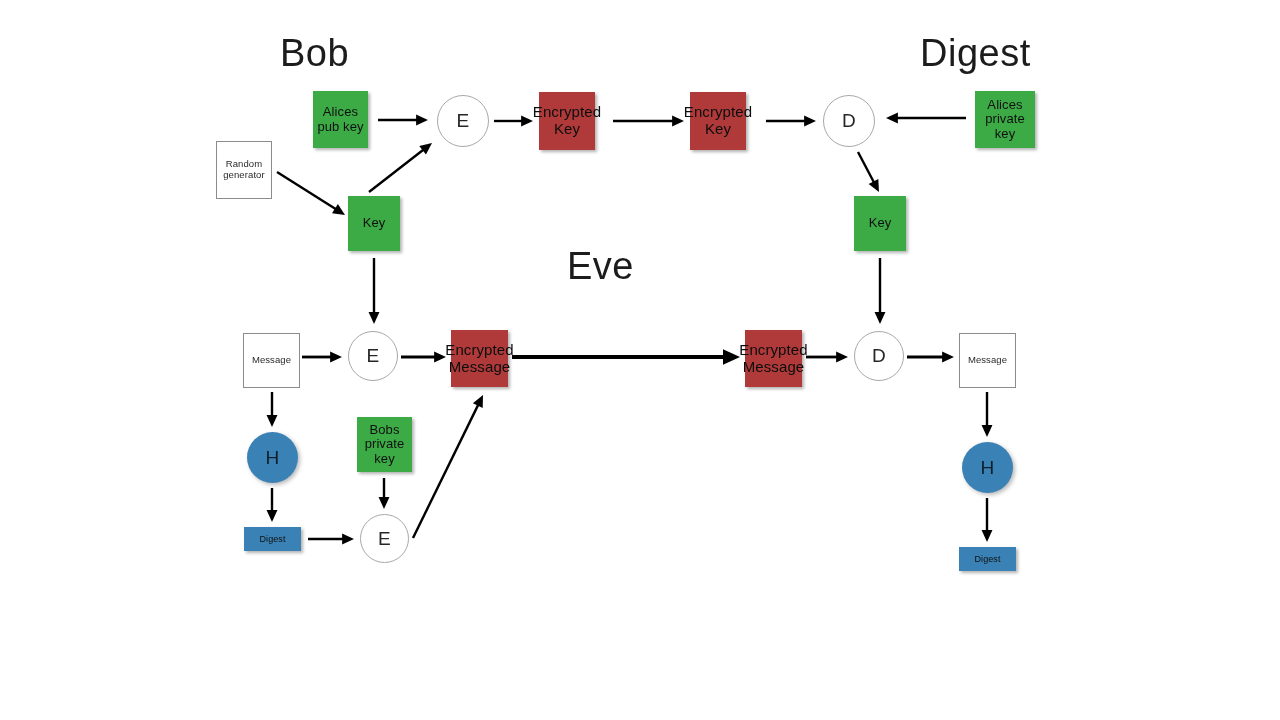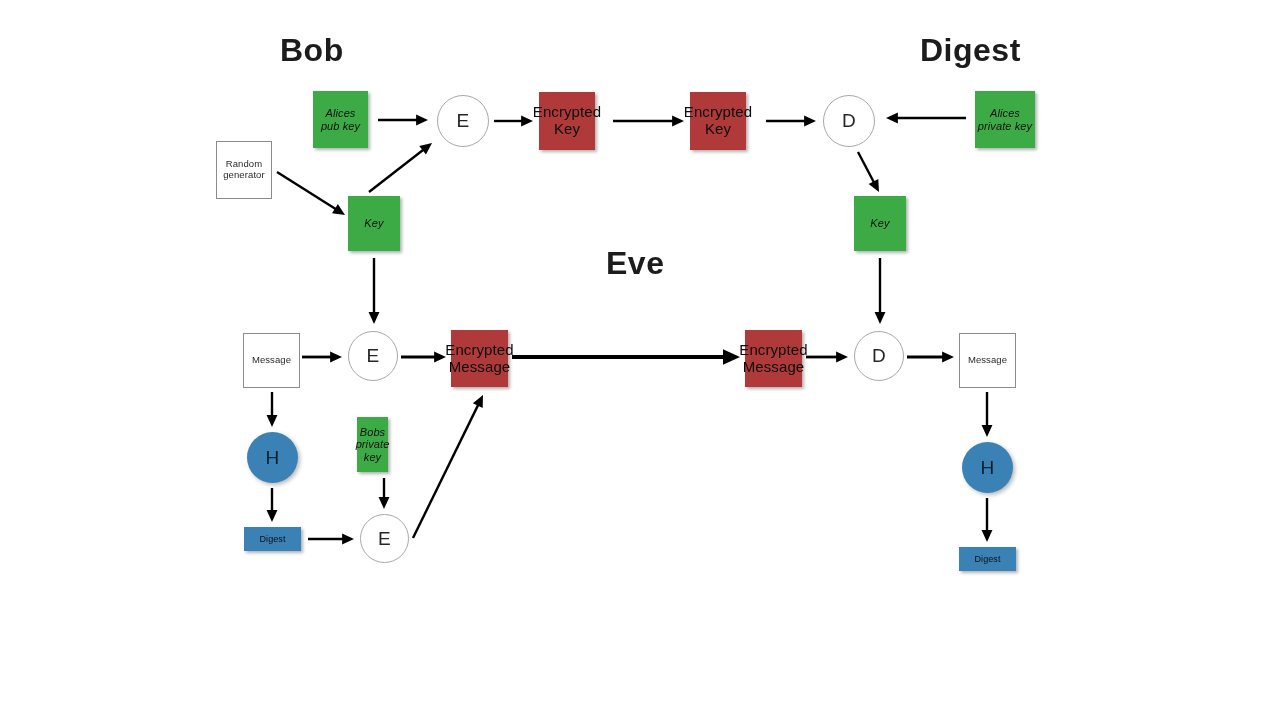--- a/index.html
+++ b/index.html
@@ -39,24 +39,23 @@
     letter-spacing: 0.1px;
   }
   .node .lbl {
     display: block;
     white-space: pre-line;
   }
   
   .box-green {
     background: #3cab46;
     border: none;
-    font-size: 11px;
+    font-size: 13px;
     color: #101010;
     box-shadow: 2px 2px 3px rgba(0,0,0,0.30);
-    font-style: italic;
   }
   .box-red {
     background: #b03a3a;
     border: none;
     font-size: 15px;
     color: #0d0d0d;
     box-shadow: 2px 2px 3px rgba(0,0,0,0.30);
   }
   .box-blue {
     background: #3a82b5;
@@ -82,22 +81,22 @@
   .circle-blue {
     background: #3a82b5;
     border: none;
     border-radius: 50%;
     font-size: 19px;
     color: #0f1f2c;
     box-shadow: 2px 2px 4px rgba(0,0,0,0.28);
   }
   .actor-label {
     position: absolute;
-    font-size: 32px;
-    font-weight: 700;
+    font-size: 38px;
+    font-weight: 400;
     color: #1c1c1c;
     letter-spacing: 0.5px;
     white-space: nowrap;
   }
 </style>
 </head>
 <body>
 
 <div id="canvas">
   <svg id="arrow-layer" viewBox="0 0 1280 720" xmlns="http://www.w3.org/2000/svg">
@@ -239,35 +238,35 @@
       </div>
       <div class="node circle-open" style="left: 854px; top: 331px; width: 50px; height: 50px;">
         <span class="lbl">D</span>
       </div>
       <div class="node box-plain" style="left: 959px; top: 333px; width: 57px; height: 55px;">
         <span class="lbl">Message</span>
       </div>
       <div class="node circle-blue" style="left: 247px; top: 432px; width: 51px; height: 51px;">
         <span class="lbl">H</span>
       </div>
-      <div class="node box-green" style="left: 357px; top: 417px; width: 31px; height: 55px;">
+      <div class="node box-green" style="left: 357px; top: 417px; width: 55px; height: 55px;">
         <span class="lbl">Bobs
 private key</span>
       </div>
       <div class="node box-blue" style="left: 244px; top: 527px; width: 57px; height: 24px;">
         <span class="lbl">Digest</span>
       </div>
       <div class="node circle-open" style="left: 360px; top: 514px; width: 49px; height: 49px;">
         <span class="lbl">E</span>
       </div>
       <div class="node circle-blue" style="left: 962px; top: 442px; width: 51px; height: 51px;">
         <span class="lbl">H</span>
       </div>
       <div class="node box-blue" style="left: 959px; top: 547px; width: 57px; height: 24px;">
         <span class="lbl">Digest</span>
       </div>
     </div>
   <div id="actors-layer">
       <div class="actor-label" style="left: 280px; top: 32px;">Bob</div>
-      <div class="actor-label" style="left: 606px; top: 245px;">Eve</div>
+      <div class="actor-label" style="left: 567px; top: 245px;">Eve</div>
       <div class="actor-label" style="left: 920px; top: 32px;">Digest</div>
     </div>
 </div>
 
 </body></html>

